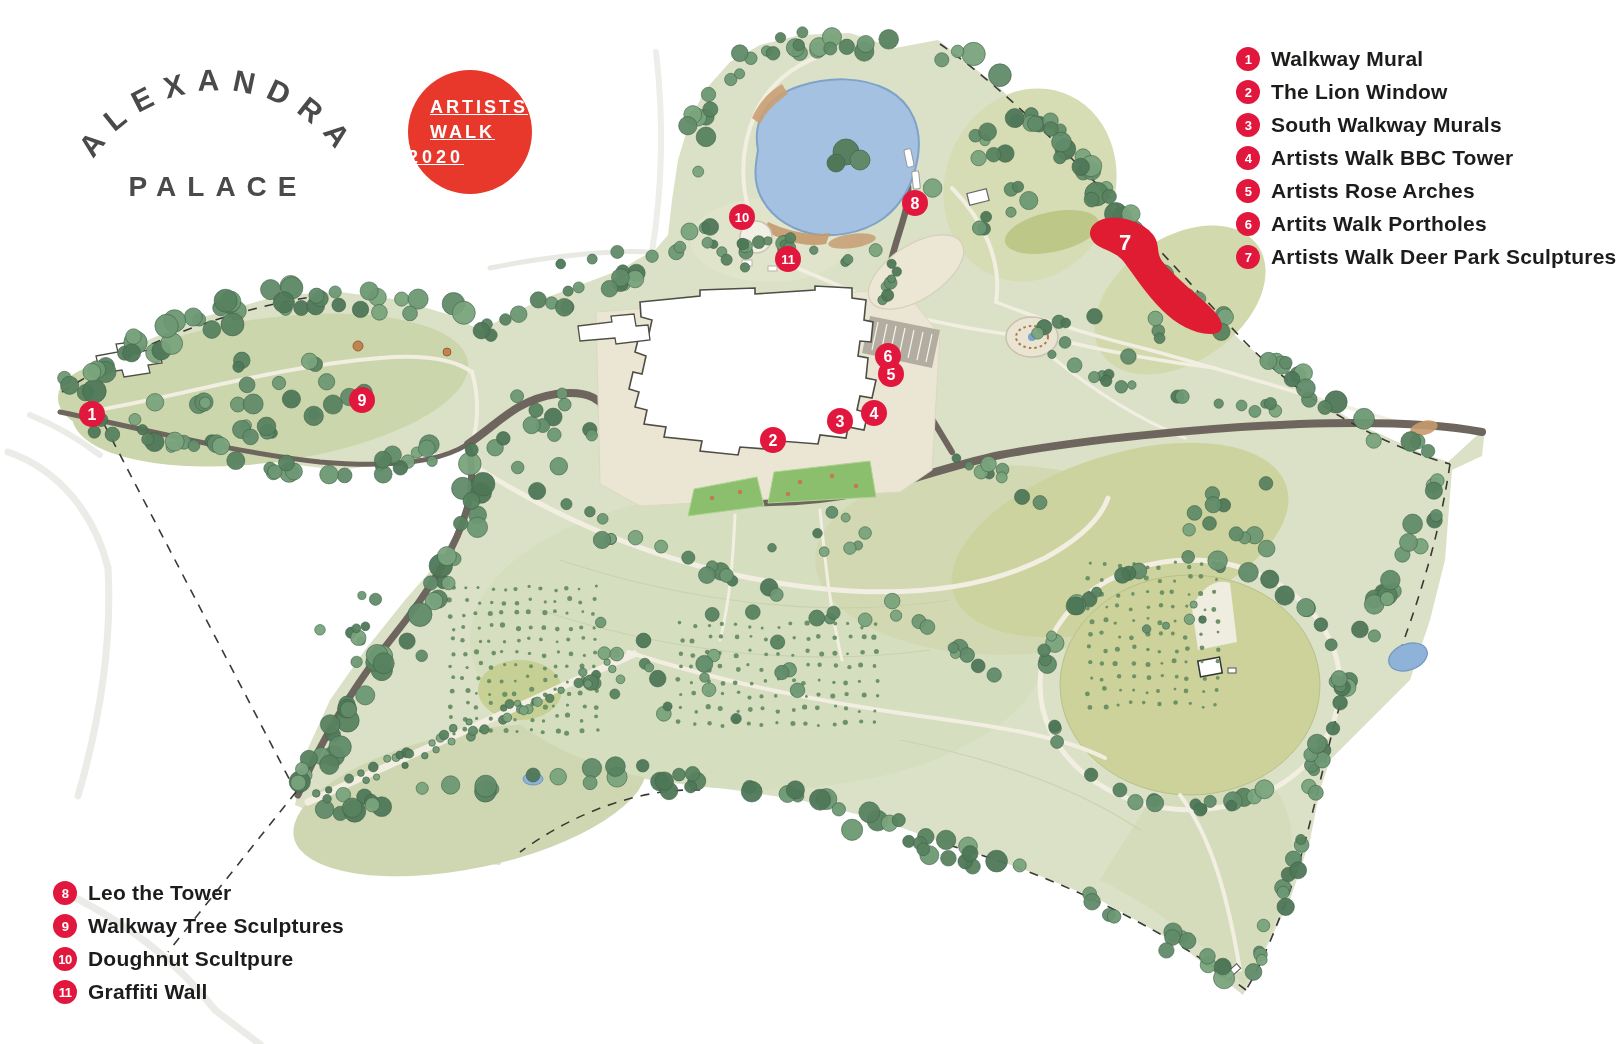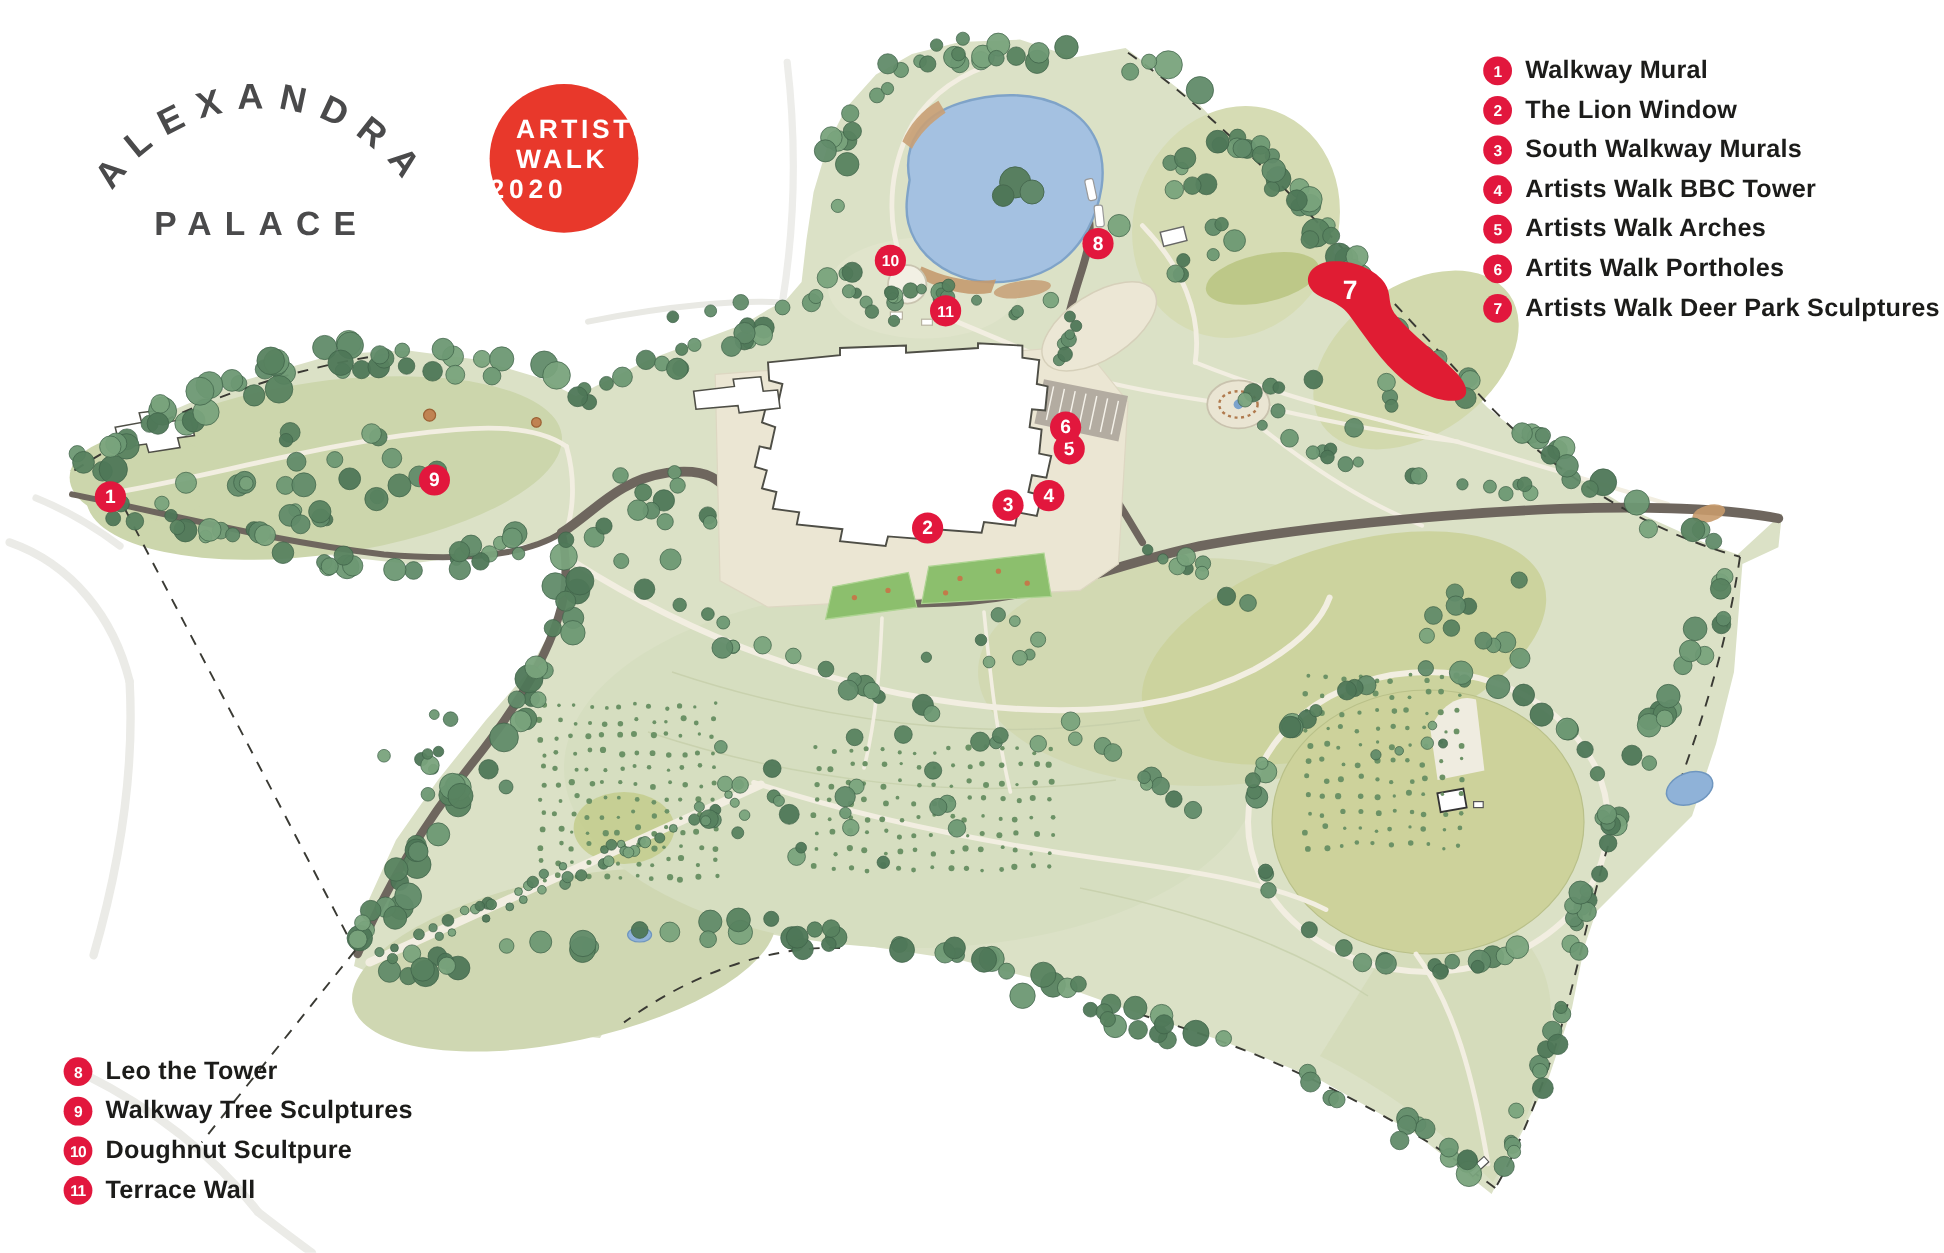--- a/index.html
+++ b/index.html
@@ -9,21 +9,21 @@
 
   
   .logo{position:absolute;left:50px;top:24px;width:336px;height:176px;}
   .logo svg{width:100%;height:100%;}
   .logo text{fill:var(--logo_gray,#4a4a4b);font-family:"Liberation Sans",sans-serif;font-weight:bold;}
 
   
   .badge{position:absolute;left:408px;top:70px;width:124px;height:124px;border-radius:50%;
          background:var(--badge_red,#e8382b);color:#fff;display:flex;flex-direction:column;
          justify-content:center;padding:0;box-sizing:border-box;}
-  .badge .bl{font-weight:bold;font-size:22px;letter-spacing:3px;line-height:25px;padding-left:22px;}
+  .badge .bl{font-weight:bold;font-size:18px;letter-spacing:3px;line-height:25px;padding-left:22px;text-decoration:underline;}
   .badge .bl3{padding-left:0;text-align:left;padding-right:13px;letter-spacing:4px;}
 
   
   .legend{position:absolute;list-style:none;margin:0;padding:0;}
   .legend li{display:flex;align-items:center;height:24px;margin-bottom:9px;}
   .legend .bullet{width:24px;height:24px;border-radius:50%;background:var(--accent_red,#e2173d);
         color:#fff;font-weight:bold;font-size:13px;display:flex;align-items:center;justify-content:center;
         flex:0 0 24px;letter-spacing:-0.5px;}
   .legend .lab{margin-left:11px;font-size:21px;font-weight:bold;color:var(--text_dark,#1c1c1a);
         letter-spacing:0.2px;white-space:nowrap;}
@@ -1305,21 +1305,21 @@
       <li>
         <span class="bullet">3</span>
         <span class="lab">South Walkway Murals</span>
       </li>
       <li>
         <span class="bullet">4</span>
         <span class="lab">Artists Walk BBC Tower</span>
       </li>
       <li>
         <span class="bullet">5</span>
-        <span class="lab">Artists Walk Arches</span>
+        <span class="lab">Artists Rose Arches</span>
       </li>
       <li>
         <span class="bullet">6</span>
         <span class="lab">Artits Walk Portholes</span>
       </li>
       <li>
         <span class="bullet">7</span>
         <span class="lab">Artists Walk Deer Park Sculptures</span>
       </li>
     </ul>
@@ -1331,16 +1331,16 @@
       <li>
         <span class="bullet">9</span>
         <span class="lab">Walkway Tree Sculptures</span>
       </li>
       <li>
         <span class="bullet">10</span>
         <span class="lab">Doughnut Scultpure</span>
       </li>
       <li>
         <span class="bullet">11</span>
-        <span class="lab">Terrace Wall</span>
+        <span class="lab">Graffiti Wall</span>
       </li>
     </ul>
 </div>
 
 </body></html>

